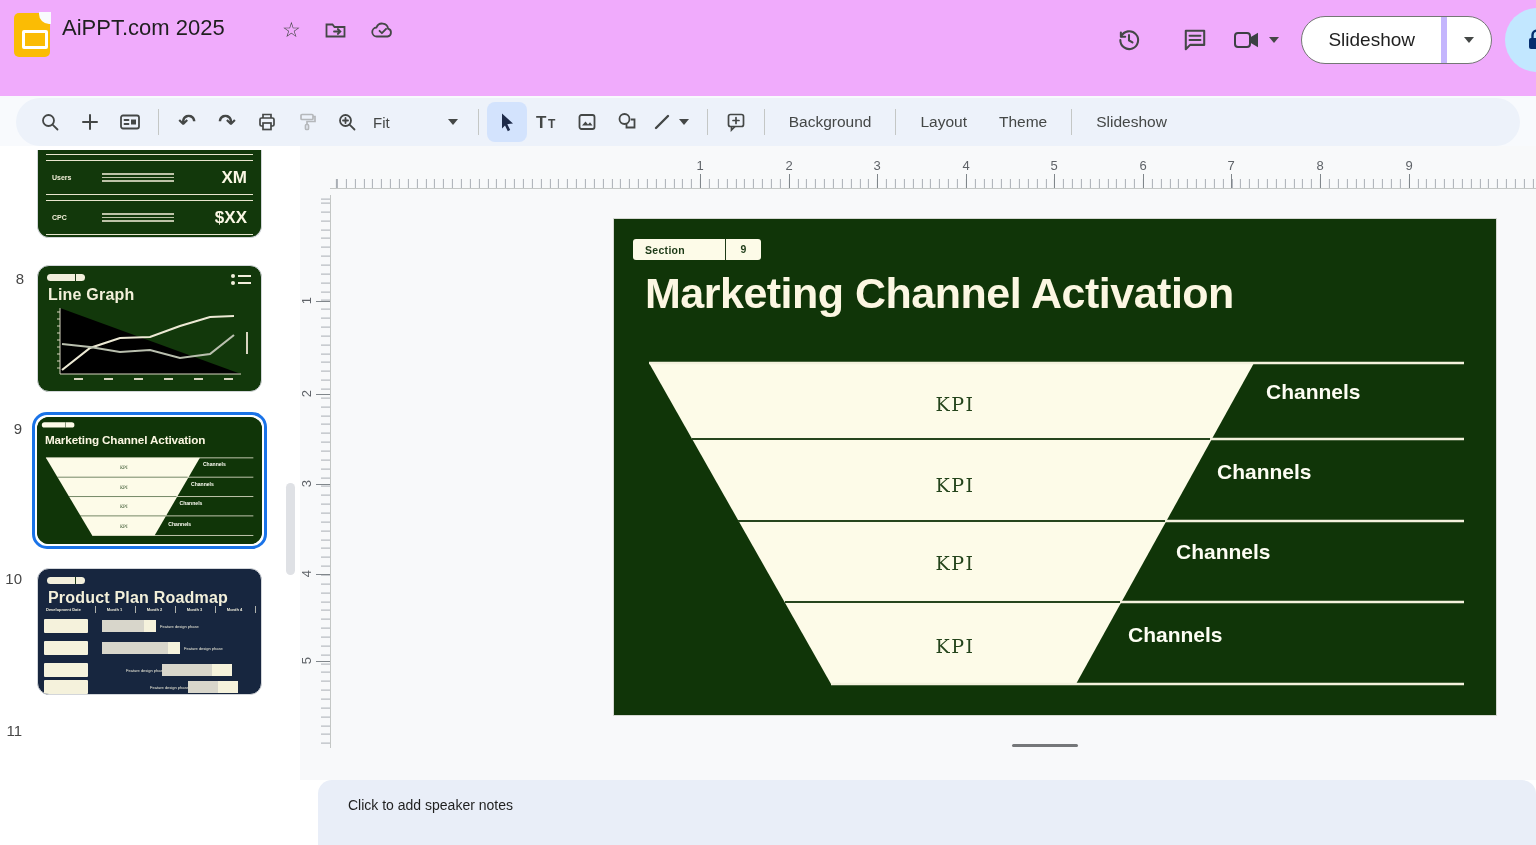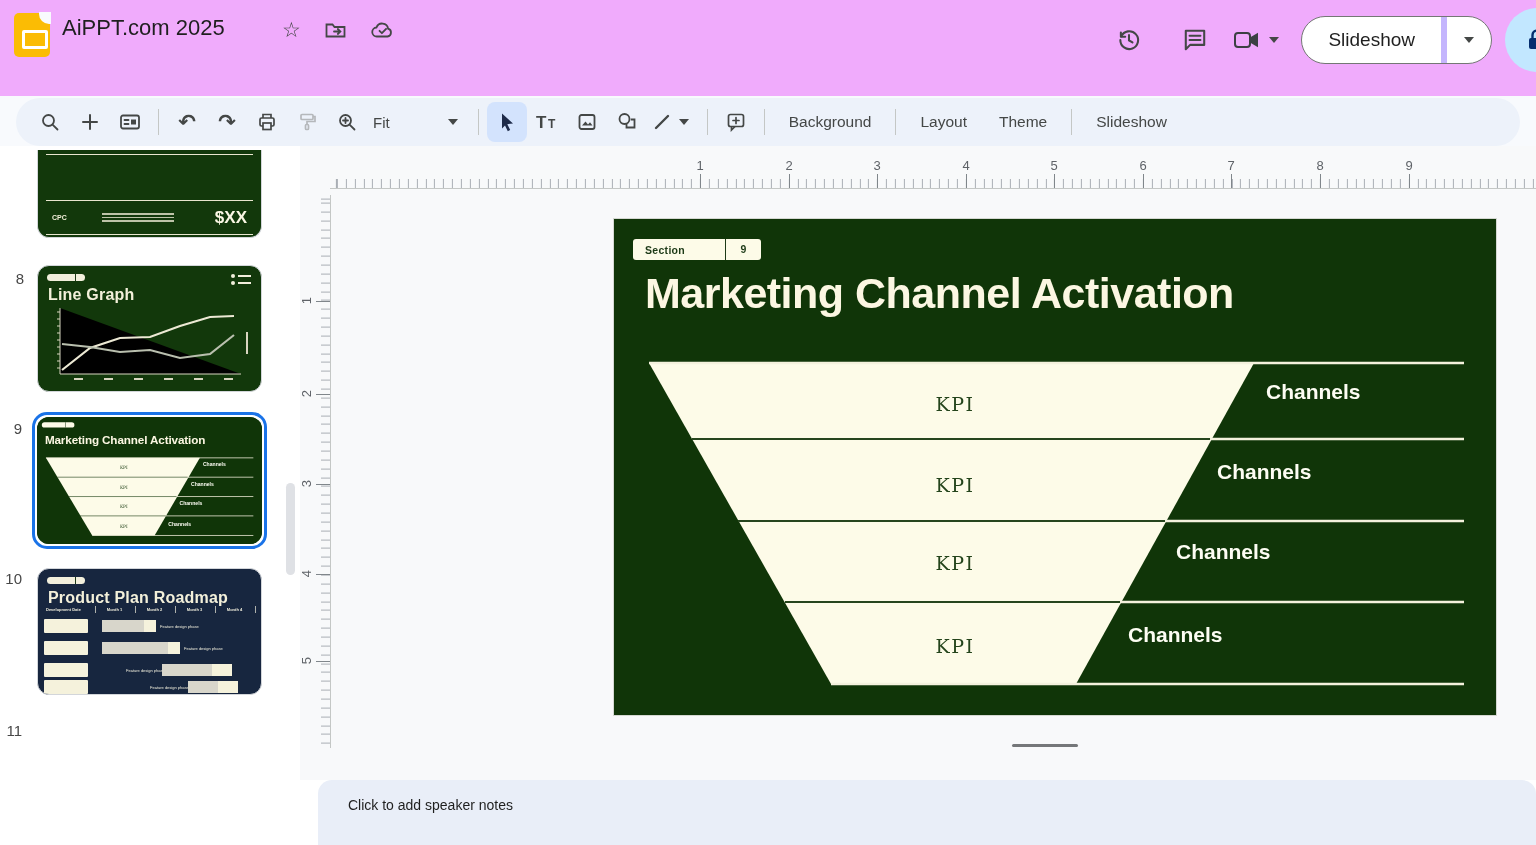--- a/index.html
+++ b/index.html
@@ -237,20 +237,29 @@
   <span class="tb-text-btn">Slideshow</span>
 </div>
 
 <div class="filmstrip">
 
   <div class="thumb" style="top:4px; height:88px; border-radius:0 0 12px 12px; border-top:none;">
     <div style="position:absolute; left:0; top:-38px; width:223px; height:126px;">
       <div class="s7row" style="top:8px;">
         <span class="s7label"></span>
 
+      </div>
+      <div class="s7row" style="top:48px;">
+        <span class="s7label">Users</span>
+        <span class="s7lines">
+            <span></span>
+            <span></span>
+            <span></span>
+          </span>
+        <span class="s7value">XM</span>
       </div>
       <div class="s7row" style="top:88px;">
         <span class="s7label">CPC</span>
         <span class="s7lines">
             <span></span>
             <span></span>
             <span></span>
           </span>
         <span class="s7value">$XX</span>
       </div>

